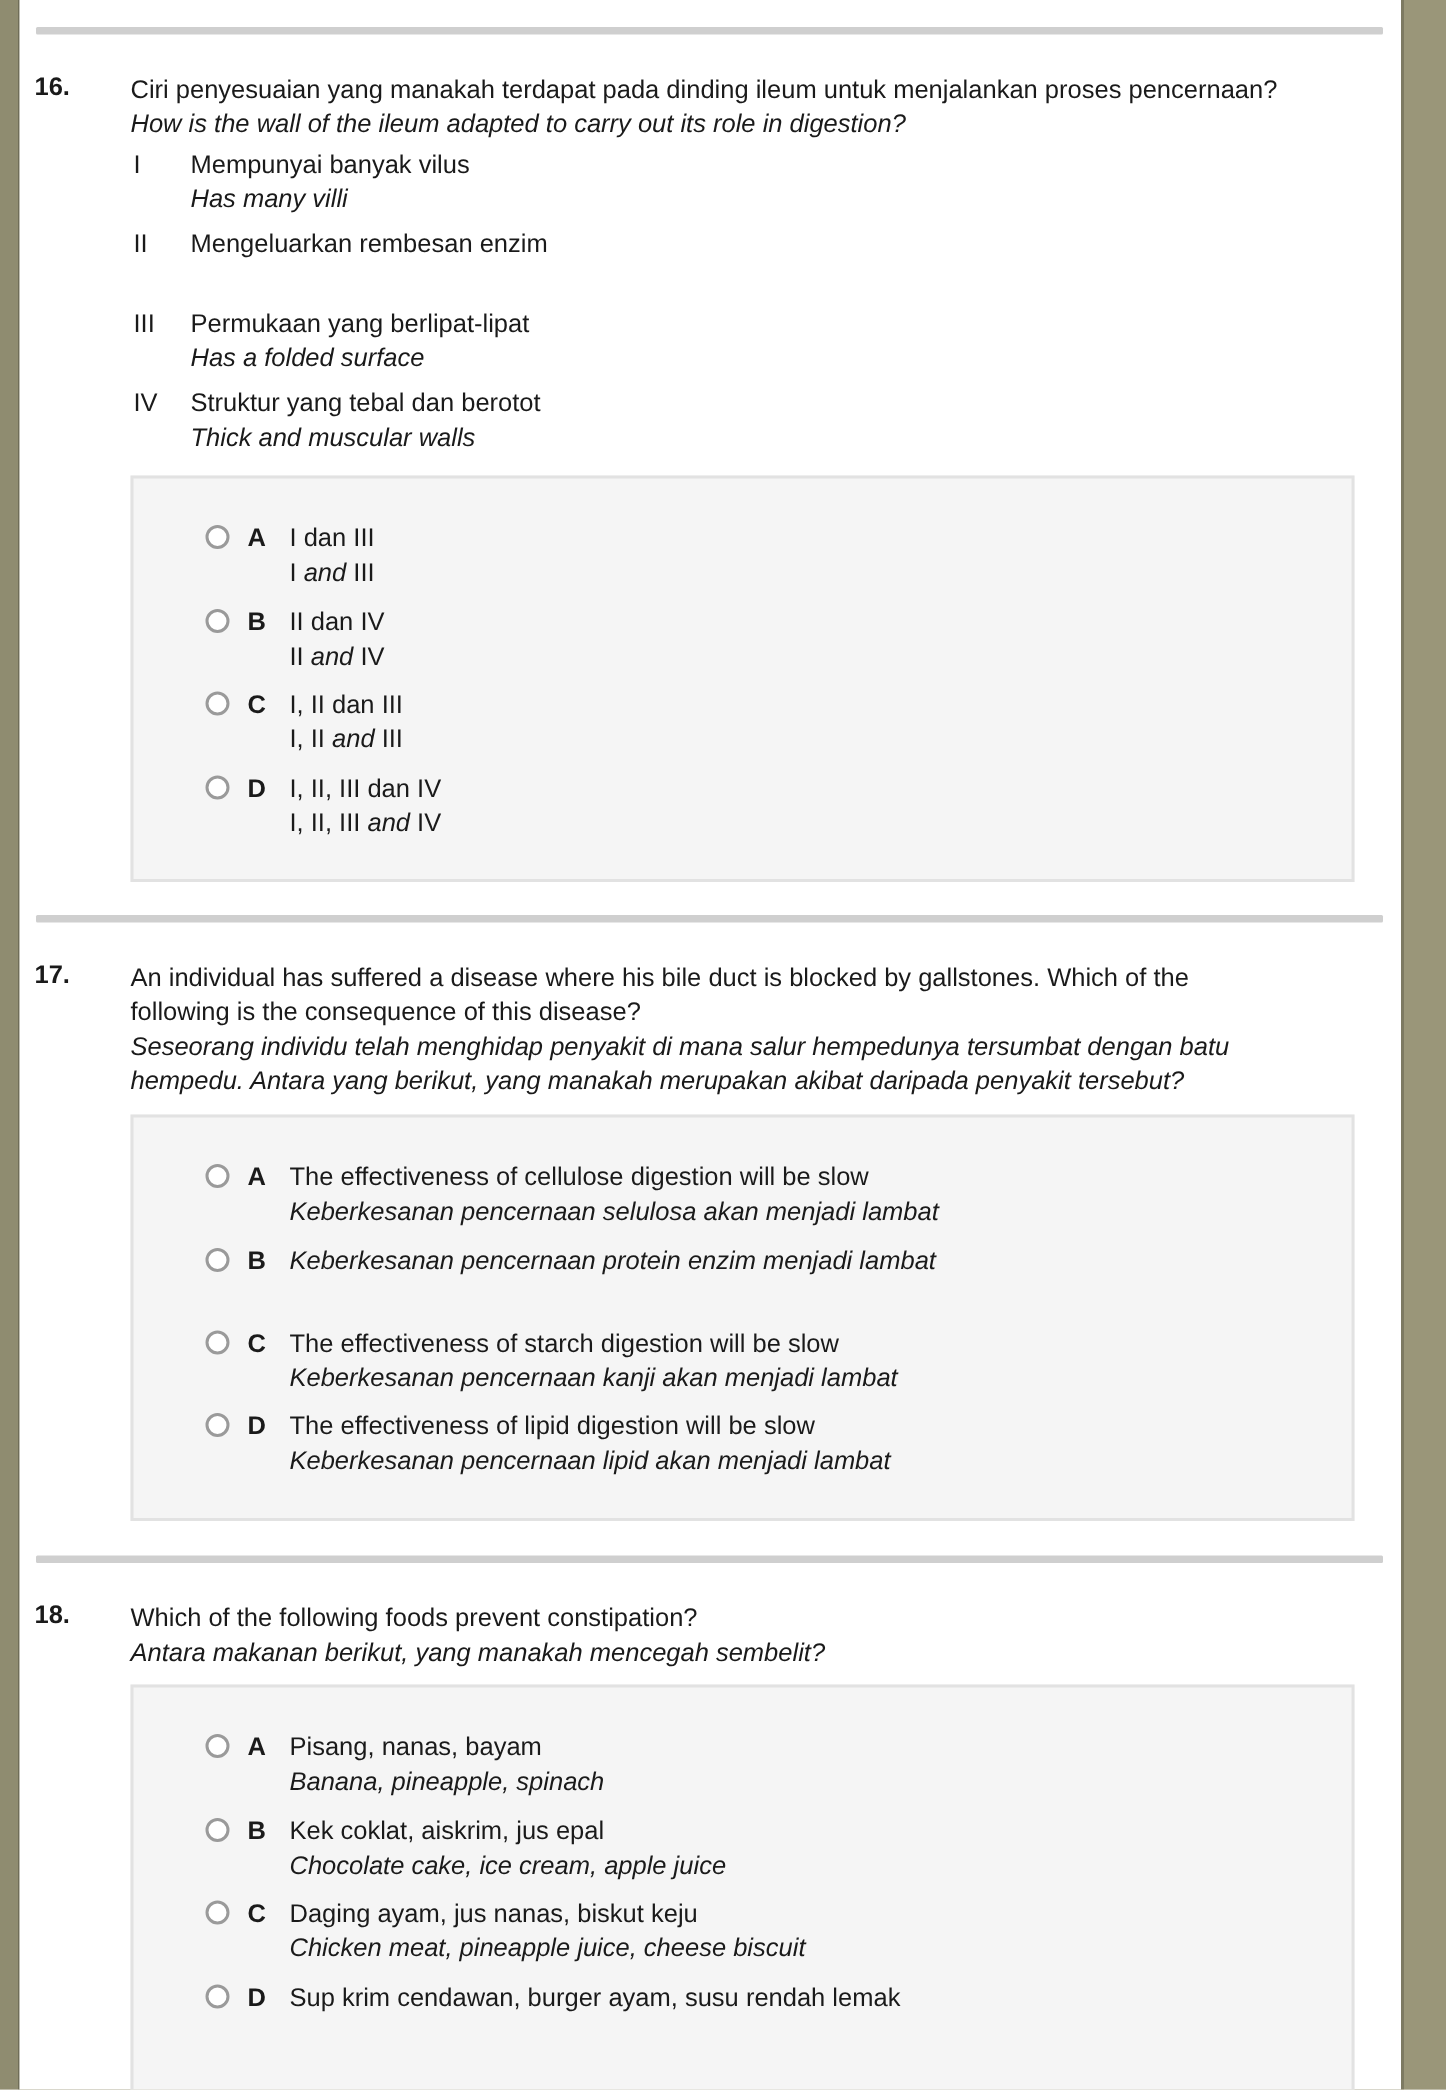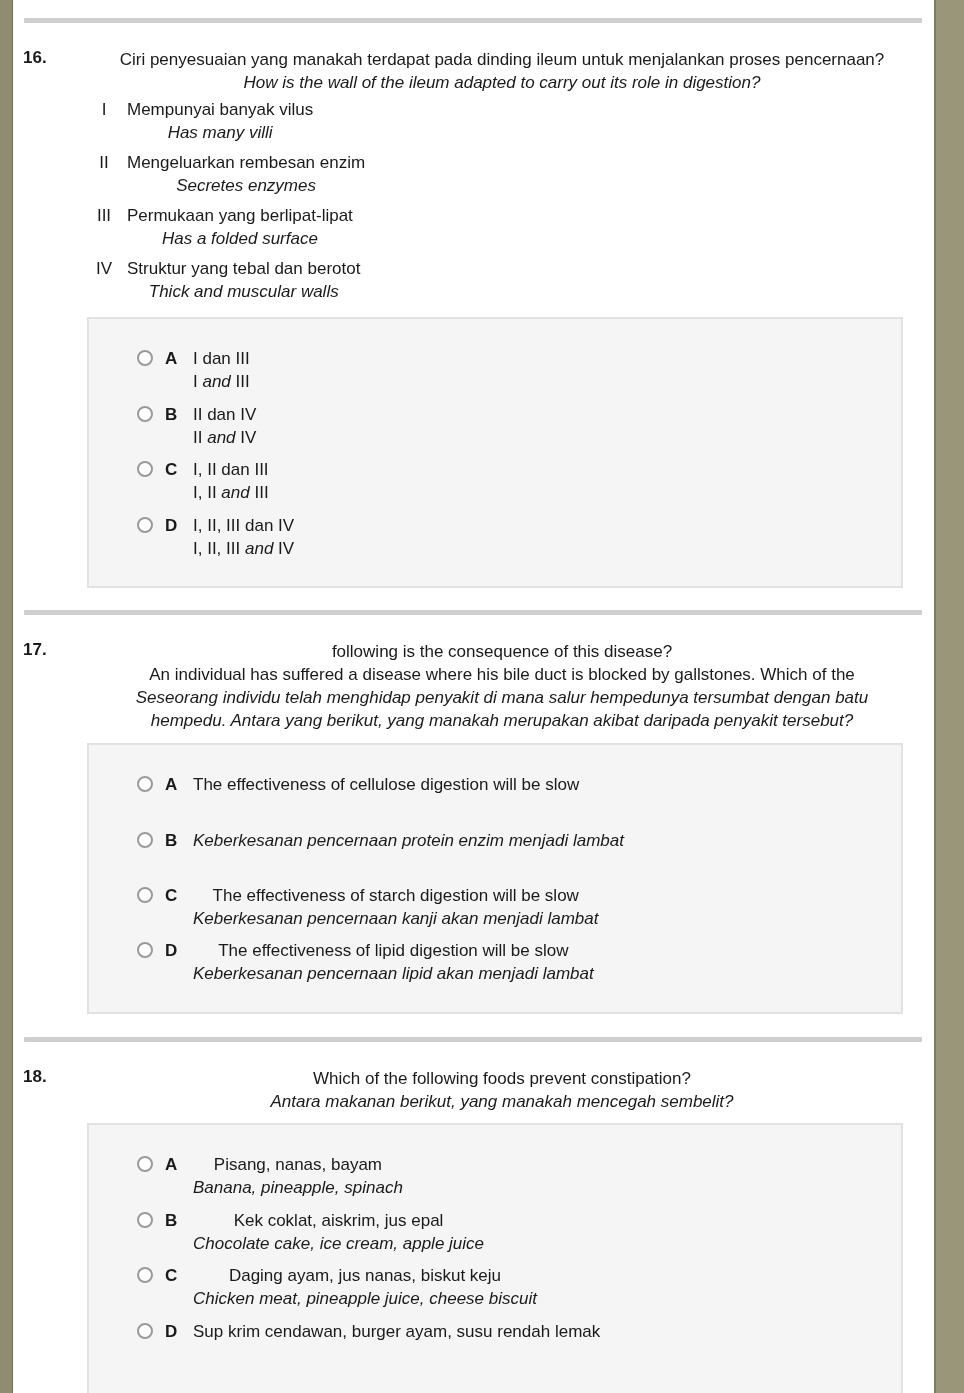--- a/index.html
+++ b/index.html
@@ -5,21 +5,21 @@
   html, body { margin: 0; padding: 0; }
   body {
     width: 964px; height: 1393px; overflow: hidden;
     background: #9a9679;
     font-family: "Liberation Sans", sans-serif;
     color: #1a1a1a;
     position: relative;
   }
   .left-edge { position: absolute; left: 0; top: 0; width: 12px; height: 1393px; background: #8f8c70; border-right: 1px solid #6f6d58; }
   .right-edge { position: absolute; left: 934px; top: 0; width: 30px; height: 1393px; background: #9a9679; border-left: 2px solid #7d7a62; }
-  .page { position: absolute; left: 13px; top: 0; width: 921px; height: 1393px; background: #ffffff; text-align: center; }
+  .page { position: absolute; left: 13px; top: 0; width: 921px; height: 1393px; background: #ffffff; }
   .divider { position: absolute; left: 11px; width: 898px; height: 5px; background: #cfcfcf; border-radius: 1px; }
   .q { position: absolute; left: 0; width: 921px; }
   .qnum { position: absolute; left: 10px; font-weight: bold; font-size: 17px; }
   .qtext { position: absolute; left: 74px; width: 830px; font-size: 17px; line-height: 23px; }
   .it { font-style: italic; }
   .stmts { position: absolute; left: 74px; }
   .stmt { position: relative; height: 53px; font-size: 17px; line-height: 23px; }
   .stmt .num { position: absolute; left: 2px; top: 0; width: 30px; }
   .stmt .txt { position: absolute; left: 40px; top: 0; white-space: nowrap; }
   .box { position: absolute; left: 74px; width: 816px; background: #f5f5f5; border: 2px solid #e2e2e2; box-sizing: border-box; }
@@ -50,21 +50,20 @@
         <span class="num">I</span>
         <span class="txt">
           <div>Mempunyai banyak vilus</div>
           <div class="it">Has many villi</div>
         </span>
       </div>
       <div class="stmt">
         <span class="num">II</span>
         <span class="txt">
           <div>Mengeluarkan rembesan enzim</div>
-          <div class="it">Secretes enzymes</div>
         </span>
       </div>
       <div class="stmt">
         <span class="num">III</span>
         <span class="txt">
           <div>Permukaan yang berlipat-lipat</div>
           <div class="it">Has a folded surface</div>
         </span>
       </div>
       <div class="stmt">
@@ -110,32 +109,33 @@
         </span>
       </div>
     </div>
   </div>
 
   <div class="divider" style="top:610px;"></div>
 
   <div class="q" style="top:0;">
     <div class="qnum" style="top:640px;">17.</div>
     <div class="qtext" style="top:640px;">
+      <div>An individual has suffered a disease where his bile duct is blocked by gallstones. Which of the</div>
       <div>following is the consequence of this disease?</div>
-      <div>An individual has suffered a disease where his bile duct is blocked by gallstones. Which of the</div>
       <div class="it">Seseorang individu telah menghidap penyakit di mana salur hempedunya tersumbat dengan batu</div>
       <div class="it">hempedu. Antara yang berikut, yang manakah merupakan akibat daripada penyakit tersebut?</div>
     </div>
 
     <div class="box" style="top:743px; height:271px;">
       <div class="opt" style="top:28px;">
         <span class="radio"></span>
         <span class="letter">A</span>
         <span class="otext">
           <div>The effectiveness of cellulose digestion will be slow</div>
+          <div class="it">Keberkesanan pencernaan selulosa akan menjadi lambat</div>
         </span>
       </div>
       <div class="opt" style="top:84px;">
         <span class="radio"></span>
         <span class="letter">B</span>
         <span class="otext">
           <div class="it">Keberkesanan pencernaan protein enzim menjadi lambat</div>
         </span>
       </div>
       <div class="opt" style="top:139px;">

